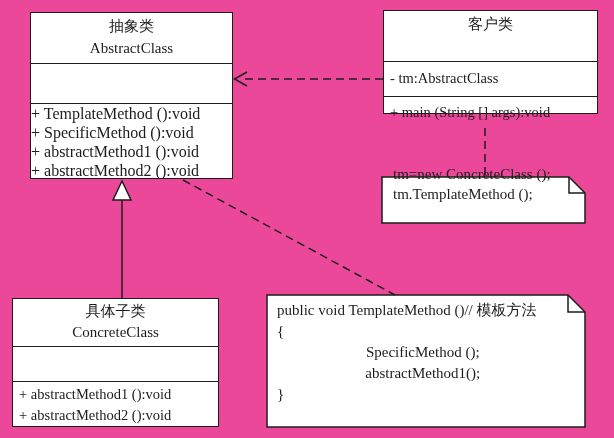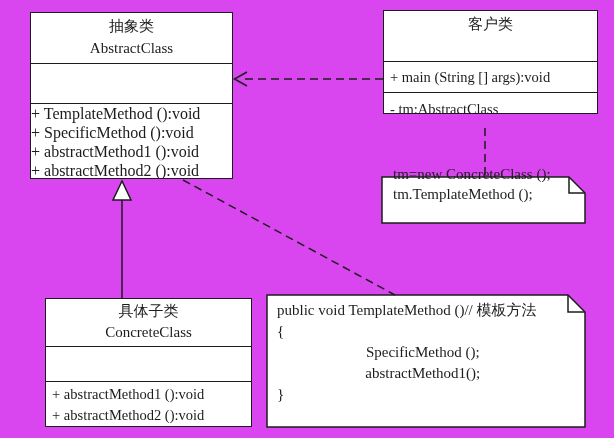--- a/index.html
+++ b/index.html
@@ -1,20 +1,20 @@
 <!DOCTYPE html>
 <html><head>
 <meta charset="utf-8">
 <style>
   html, body { margin: 0; padding: 0; background: #ffffff; }
   .canvas {
     position: relative;
     width: 614px;
     height: 438px;
-    background: #d946ef;
+    background: #ec4899;
     font-family: "Liberation Serif", "DejaVu Serif", serif;
     color: #1c1c1c;
     overflow: hidden;
   }
   .layer {
     position: absolute;
     left: 0; top: 0;
     width: 614px; height: 438px;
     pointer-events: none;
   }
@@ -40,21 +40,21 @@
   #class-abstract { left: 30px; top: 12px; width: 203px; height: 167px; }
   #class-abstract .title-compartment { height: 50px; }
   #class-abstract .attrs { height: 40px; }
   #class-abstract .methods { height: 75px; line-height: 19px; }
 
   #class-client { left: 383px; top: 10px; width: 215px; height: 104px; }
   #class-client .title-compartment { height: 50px; }
   #class-client .attrs { height: 35px; line-height: 28px; }
   #class-client .methods { height: 31px; line-height: 26px; }
 
-  #class-concrete { left: 45px; top: 298px; width: 207px; height: 129px; }
+  #class-concrete { left: 12px; top: 298px; width: 207px; height: 129px; }
   #class-concrete .title-compartment { height: 47px; line-height: 21px; }
   #class-concrete .attrs { height: 35px; }
   #class-concrete .methods { height: 45px; line-height: 21px; }
 
   .note-text {
     position: absolute;
     font-size: 15px;
     white-space: nowrap;
     background: transparent;
   }
@@ -104,25 +104,25 @@
       <div class="member-line">+ SpecificMethod ():void</div>
       <div class="member-line">+ abstractMethod1 ():void</div>
       <div class="member-line">+ abstractMethod2 ():void</div>
     </div>
   </div>
 
   <div class="uml-class" id="class-client">
     <div class="compartment title-compartment">
       <div>客户类</div>
     </div>
+    <div class="compartment attrs members">
+      <div class="member-line">- tm:AbstractClass</div>
+    </div>
     <div class="compartment methods members">
       <div class="member-line">+ main (String [] args):void</div>
-    </div>
-    <div class="compartment attrs members">
-      <div class="member-line">- tm:AbstractClass</div>
     </div>
   </div>
 
   <div class="uml-class" id="class-concrete">
     <div class="compartment title-compartment">
       <div>具体子类</div>
       <div>ConcreteClass</div>
     </div>
     <div class="compartment attrs"></div>
     <div class="compartment methods members">

